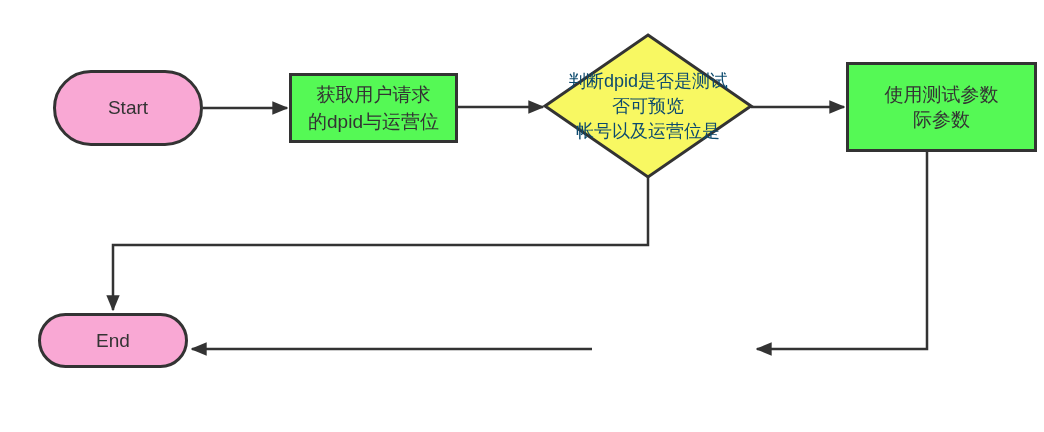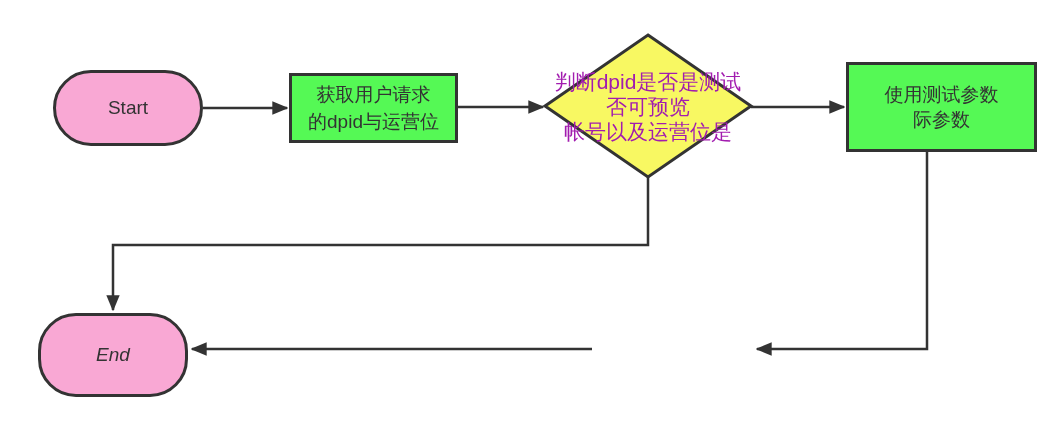--- a/index.html
+++ b/index.html
@@ -13,24 +13,24 @@
     align-items:center; justify-content:center; text-align:center;
     box-sizing:border-box; border:3px solid #333333; color:#333333;
   }
   .terminal { background:#f9a8d4; border-radius:38px; font-size:19px; }
   .process  { background:#55f955; font-size:19px; line-height:25px; }
   .process span, .decision-label span { display:block; white-space:nowrap; }
   #node-start    { left:53px;  top:70px;  width:150px; height:76px; }
   #node-fetch    { left:289px; top:73px;  width:169px; height:70px; line-height:27px; }
   #node-override { left:846px; top:62px;  width:191px; height:90px; }
   #node-merge    { left:592px; top:305px; width:161px; height:92px; }
-  #node-end      { left:38px;  top:313px; width:150px; height:84px;font-style:italic; }
+  #node-end      { left:38px;  top:313px; width:150px; height:55px; }
   .decision-label {
     position:absolute; left:540px; top:69px; width:216px;
-    text-align:center; font-size:21px; line-height:25px; color:#a21caf;
+    text-align:center; font-size:18px; line-height:25px; color:#0c4a6e;
   }
 </style>
 </head>
 <body>
 
 <div class="canvas">
 
   <svg class="wires" width="1044" height="432" viewBox="0 0 1044 432">
     <defs>
       <marker id="arrow" markerUnits="userSpaceOnUse" markerWidth="16" markerHeight="14" viewBox="0 0 12 10" refX="11" refY="5" orient="auto">

